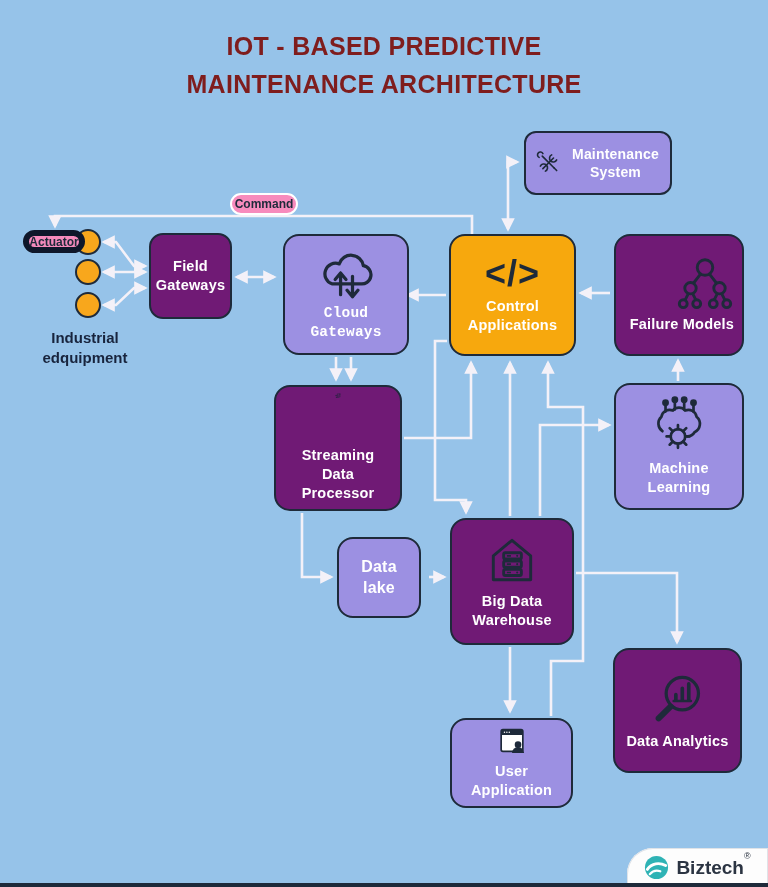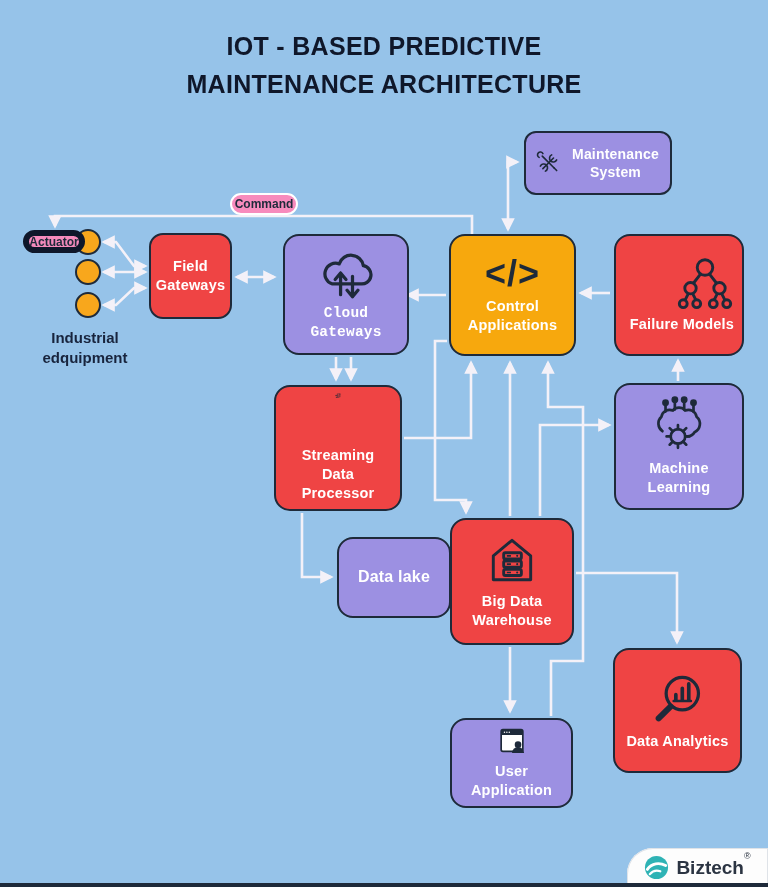--- a/index.html
+++ b/index.html
@@ -2,33 +2,33 @@
 <html><head>
 <meta charset="utf-8">
 <style>
   html,body{margin:0;padding:0;}
   body{font-family:"Liberation Sans", sans-serif;}
   .stage{
     position:relative;width:768px;height:887px;background:#96c3e9;overflow:hidden;
   }
   .title{
     position:absolute;left:0;top:28px;width:768px;text-align:center;
-    color:#0f172a;font-weight:800;font-size:25px;line-height:1.5;letter-spacing:.3px;
+    color:#7f1d1d;font-weight:800;font-size:25px;line-height:1.5;letter-spacing:.3px;
   }
   .wires{position:absolute;left:0;top:0;z-index:1;}
   .node{
     position:absolute;z-index:2;box-sizing:border-box;
     border:2.5px solid #1e2a3a;border-radius:16px;
     display:flex;flex-direction:column;align-items:center;justify-content:center;
     gap:5px;padding:6px 8px;
     color:#ffffff;font-weight:700;font-size:14.5px;line-height:1.3;text-align:center;
     letter-spacing:.2px;
   }
   .purple{background:#9c90e2;}
-  .tan{background:#ef4444;}
+  .tan{background:#701a75;}
   .orange{background:#f7a80d;}
   .node-h{flex-direction:row;border-radius:12px;gap:10px;padding:6px 10px;font-size:14px;}
   .code-glyph{font-size:36px;font-weight:800;color:#1e2a3a;letter-spacing:1px;line-height:1;}
   .pill{
     position:absolute;z-index:3;box-sizing:border-box;border-radius:12px;
     background:#f78bbd;color:#1e2a3a;font-weight:700;font-size:12px;
     display:flex;align-items:center;justify-content:center;
   }
   .pill-actuator{left:23px;top:230px;width:62px;height:23px;border:6px solid #0f172a;}
   .pill-command{left:230px;top:193px;width:68px;height:22px;border:2px solid #ffffff;}
@@ -184,21 +184,21 @@
         <circle cx="33" cy="3.5" r="2" fill="#1e2a3a"></circle>
         <circle cx="42" cy="6.5" r="2" fill="#1e2a3a"></circle>
         <path d="M12 34 a9 9 0 0 1 -1 -14 a8 8 0 0 1 11 -6 a8 8 0 0 1 12 0 a8 8 0 0 1 11 6 a9 9 0 0 1 -2 15 a8 8 0 0 1 -7 4"></path>
         <circle cx="27" cy="39" r="7"></circle>
         <path d="M27 32 v-4 M27 46 v4 M34 39 h4 M20 39 h-4 M32 34 l3 -3 M22 34 l-3 -3 M32 44 l3 3 M22 44 l-3 3"></path>
       </g>
     </svg>
     <span>Machine Learning</span>
   </div>
 
-  <div class="node purple" style="left:337px;top:537px;width:114px;height:81px;font-size:16px;">
+  <div class="node purple" style="left:337px;top:537px;width:84px;height:81px;font-size:16px;">
     <span>Data lake</span>
   </div>
 
   <div class="node tan" style="left:450px;top:518px;width:124px;height:127px;">
     <svg class="icon" width="54" height="54" viewBox="0 0 52 52">
       <g stroke="#1e2a3a" stroke-width="2.8" fill="none" stroke-linejoin="round">
         <path d="M8 22 L26 7 L44 22 V45 H8 Z"></path>
         <rect x="18" y="19" width="17" height="6" rx="1.5"></rect>
         <rect x="18" y="27" width="17" height="6" rx="1.5"></rect>
         <rect x="18" y="35" width="17" height="6" rx="1.5"></rect>

